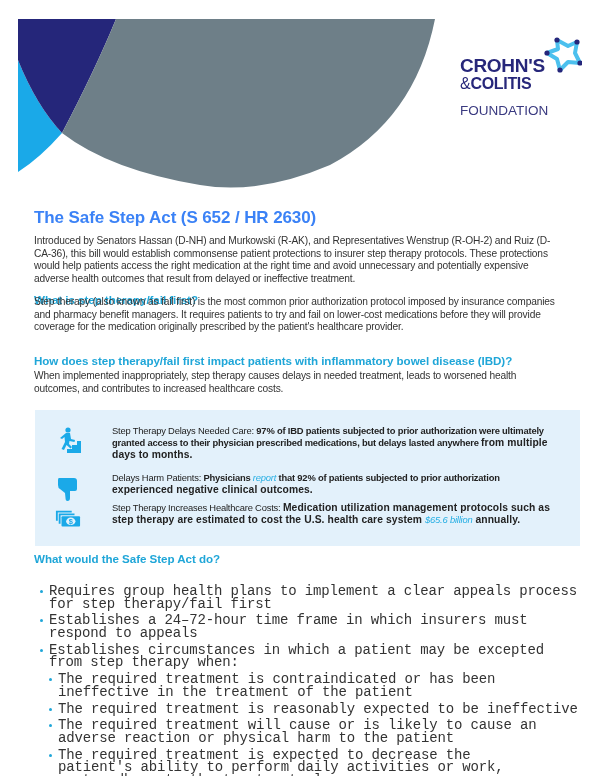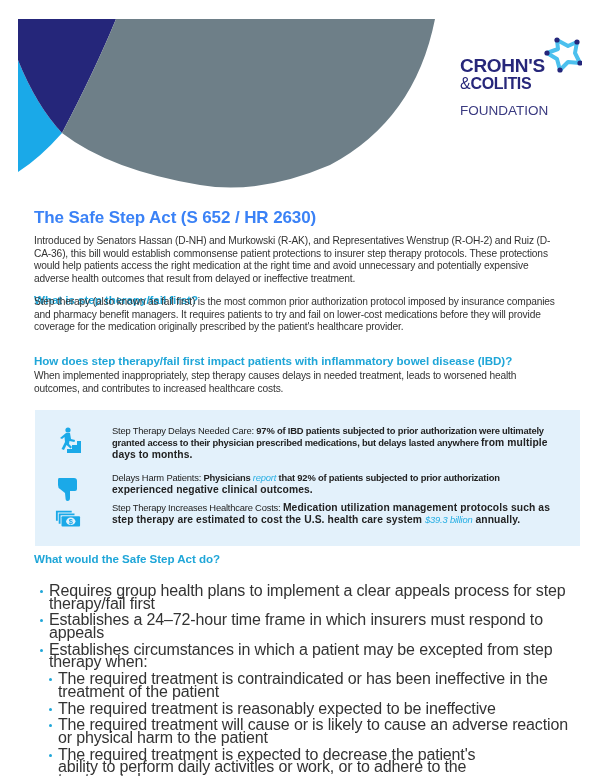--- a/index.html
+++ b/index.html
@@ -36,21 +36,21 @@
     .callout-row .text .link { color: #25aee3; font-style: italic; font-weight: normal; }
     .row1 { top: 15px; }
     .row1 .icon { top: 2px; }
     .row2 { top: 62px; }
     .row2 .icon { top: 4px; }
     .row3 { top: 92px; }
     .row3 .icon { top: 4px; }
 
     .h2-c { top: 552px; }
     .bullets { position: absolute; left: 40px; top: 585px; width: 540px; list-style: none; }
-    .bullets li { position: relative; font-size: 16px; line-height: 12.6px; color: #333333; padding-left: 9px; margin-bottom: 4.2px; letter-spacing: -0.15px; }
+    .bullets li { position: relative; font-size: 14px; line-height: 12.6px; color: #333333; padding-left: 9px; margin-bottom: 4.2px; letter-spacing: -0.15px; font-family: Liberation Mono, monospace; }
     .bullets li::before { content: ""; position: absolute; left: 0; top: 5px; width: 3px; height: 3px; border-radius: 50%; background: #1fa6d8; }
     .bullets li.sub { margin-left: 9px; }
     .bullets li.sub.last { width: 470px; }
   </style>
 </head>
 <body>
 
 <div class="hero">
   <svg width="600" height="200" viewBox="0 0 600 200">
     <defs>
@@ -110,21 +110,21 @@
   </div>
 
   <div class="callout-row row3">
     <svg class="icon" viewBox="0 0 28 22">
       <path d="M1 2 L18 2 L18 4 L3 4 L3 13 L1 13 Z" fill="#1aa9e8"></path>
       <path d="M4 5 L21 5 L21 7 L6 7 L6 16 L4 16 Z" fill="#1aa9e8"></path>
       <rect x="7" y="8" width="20" height="11" rx="1" fill="#1aa9e8"></rect>
       <ellipse cx="17" cy="13.5" rx="5" ry="4" fill="#e3f1fb"></ellipse>
       <text x="17" y="16.5" font-size="8" font-weight="bold" fill="#1aa9e8" text-anchor="middle" font-family="Liberation Sans, sans-serif">$</text>
     </svg>
-    <div class="text"><span>Step Therapy Increases Healthcare Costs: </span><span class="big">Medication utilization management protocols such as step therapy are estimated to cost the U.S. health care system </span><span class="link">$39.3 billion</span><span class="big"> annually.</span></div>
+    <div class="text"><span>Step Therapy Increases Healthcare Costs: </span><span class="big">Medication utilization management protocols such as step therapy are estimated to cost the U.S. health care system </span><span class="link">$65.6 billion</span><span class="big"> annually.</span></div>
   </div>
 </div>
 
 <h2 class="h2 h2-c">What would the Safe Step Act do?</h2>
 <ul class="bullets">
   <li>Requires group health plans to implement a clear appeals process for step therapy/fail first</li>
   <li>Establishes a 24–72-hour time frame in which insurers must respond to appeals</li>
   <li>Establishes circumstances in which a patient may be excepted from step therapy when:</li>
   <li class="sub">The required treatment is contraindicated or has been ineffective in the treatment of the patient</li>
   <li class="sub">The required treatment is reasonably expected to be ineffective</li>

